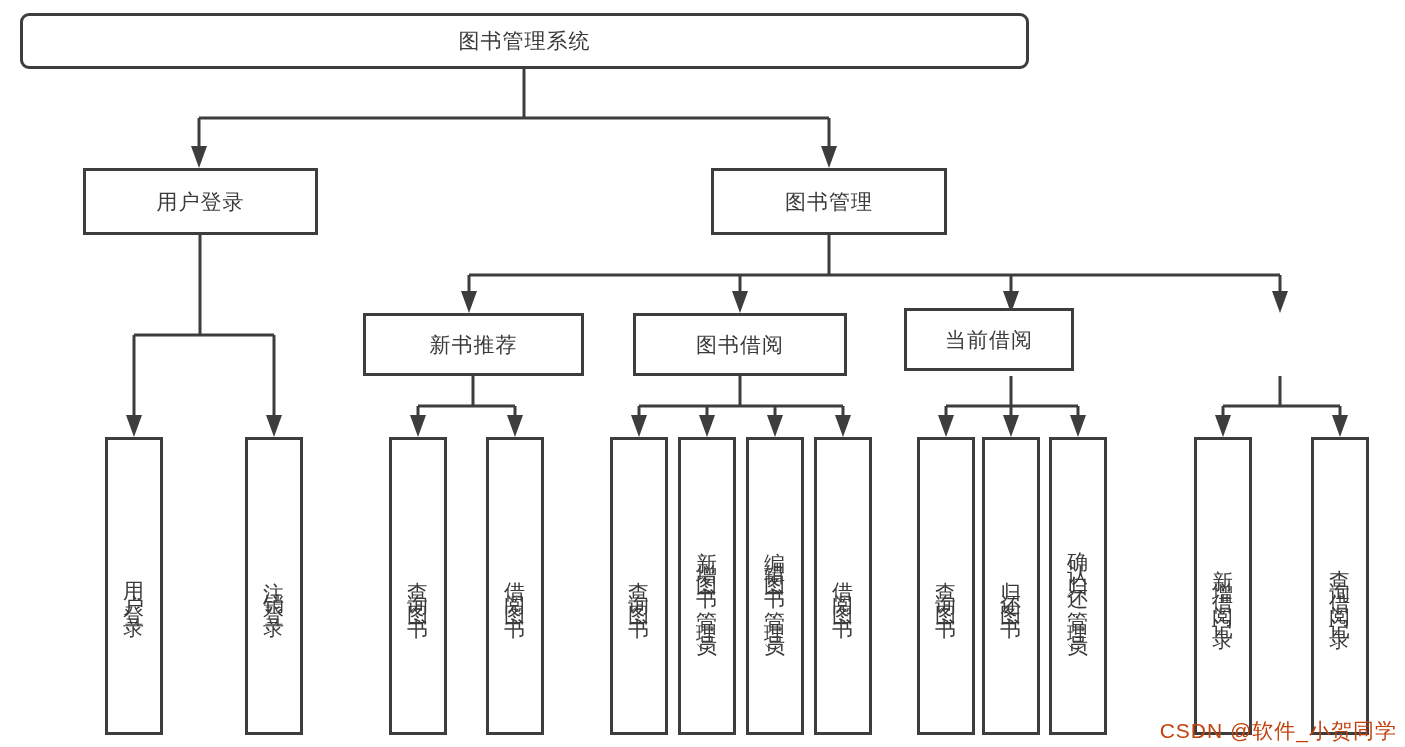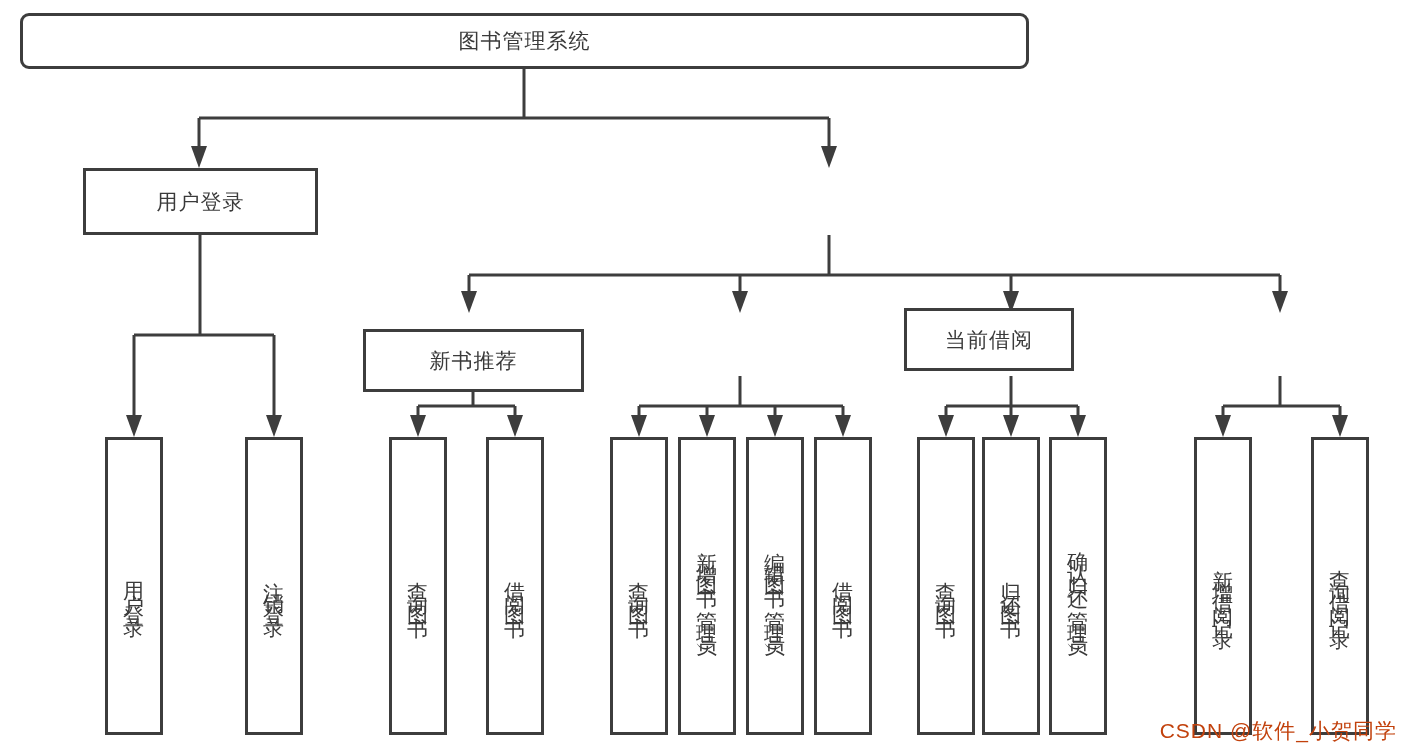--- a/index.html
+++ b/index.html
@@ -131,22 +131,24 @@
     </g>
     <g fill="#3d3d3d" stroke="none">
       <polygon points="1215,415 1231,415 1223,437"></polygon>
       <polygon points="1332,415 1348,415 1340,437"></polygon>
     </g>
   </svg>
 
   <div class="box hbox" style="left:20px;top:13px;width:1009px;height:56px;border-radius:9px;">图书管理系统</div>
 
   <div class="box hbox" style="left:83px;top:168px;width:235px;height:67px;">用户登录</div>
+  <div class="box hbox" style="left:711px;top:168px;width:236px;height:67px;">图书管理</div>
 
-  <div class="box hbox" style="left:363px;top:313px;width:221px;height:63px;margin-top:16px;">新书推荐</div>
+  <div class="box hbox" style="left:363px;top:313px;width:221px;height:63px;">新书推荐</div>
+  <div class="box hbox" style="left:633px;top:313px;width:214px;height:63px;">图书借阅</div>
   <div class="box hbox" style="left:904px;top:308px;width:170px;height:63px;">当前借阅</div>
 
   <div class="box vbox" style="left:105px;top:437px;width:58px;height:298px;">用户登录</div>
   <div class="box vbox" style="left:245px;top:437px;width:58px;height:298px;">注销登录</div>
 
   <div class="box vbox" style="left:389px;top:437px;width:58px;height:298px;">查询图书</div>
   <div class="box vbox" style="left:486px;top:437px;width:58px;height:298px;">借阅图书</div>
 
   <div class="box vbox" style="left:610px;top:437px;width:58px;height:298px;">查询图书</div>
   <div class="box vbox" style="left:678px;top:437px;width:58px;height:298px;">新增图书（管理员）</div>

